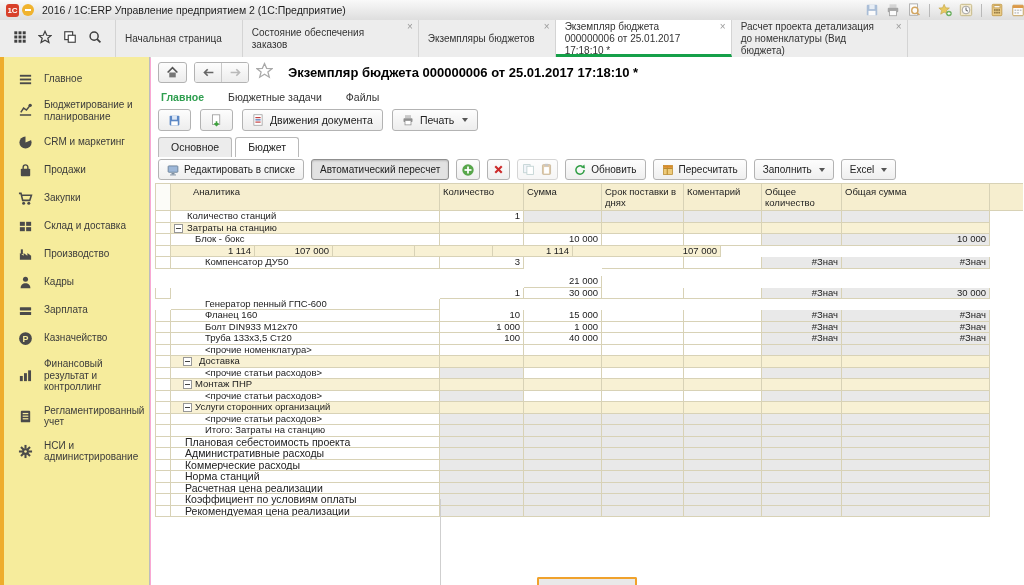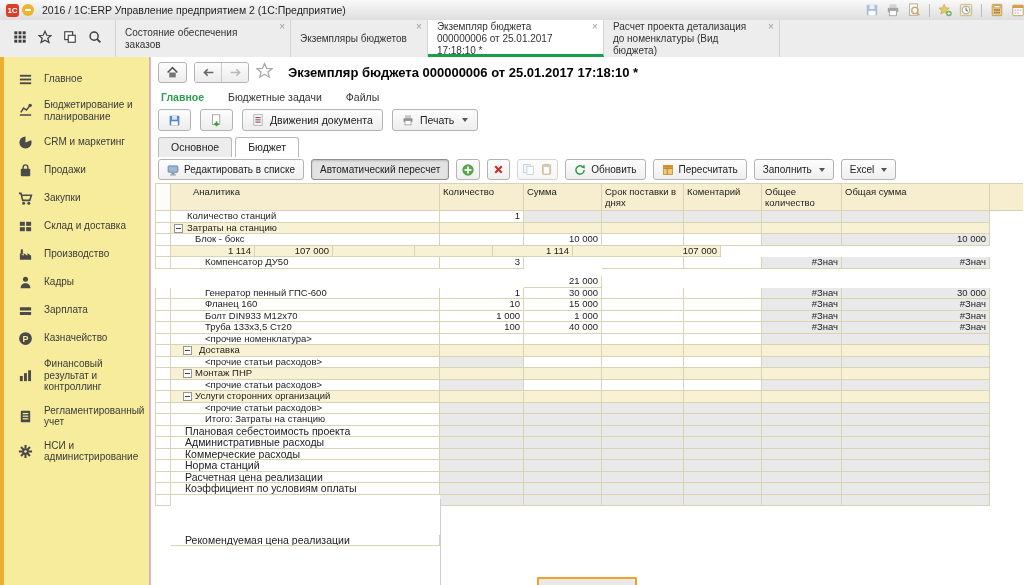--- a/index.html
+++ b/index.html
@@ -192,20 +192,23 @@
             <rect x="2" y="2" width="9" height="9" fill="#fff" stroke="#3f3f3f" stroke-width="1.3"></rect>
             <rect x="6" y="6" width="8" height="8" fill="#fff" stroke="#3f3f3f" stroke-width="1.3"></rect>
           </svg></span>
         <span><svg width="14" height="14" viewBox="0 0 16 16">
             <circle cx="7" cy="7" r="4.6" fill="none" stroke="#3f3f3f" stroke-width="1.7"></circle>
             <line x1="10.4" y1="10.4" x2="14.2" y2="14.2" stroke="#3f3f3f" stroke-width="2"></line>
           </svg></span>
       </span>
     <span id="wtabs" style="display:flex;align-items:stretch;">
         <span class="wtab">
+          <span>Начальная страница</span>
+        </span>
+        <span class="wtab">
           <span>Состояние обеспечения заказов</span>
           <span class="x">×</span>
         </span>
         <span class="wtab">
           <span>Экземпляры бюджетов</span>
           <span class="x">×</span>
         </span>
         <span class="wtab active">
           <span>Экземпляр бюджета 000000006 от 25.01.2017 17:18:10 *</span>
           <span class="x">×</span>
@@ -541,21 +544,21 @@
           <div class="gcell acell w" style="width: 269px; padding-left: 34px;"><span>Компенсатор ДУ50</span></div>
           <div class="gcell w num" style="width: 84px;">3</div>
           <div class="gcell w num" style="width: 78px; margin-top: 19px;">21 000</div>
           <div class="gcell w" style="width: 82px;"></div>
           <div class="gcell w" style="width: 78px;"></div>
           <div class="gcell g num" style="width: 80px;">#Знач</div>
           <div class="gcell g num" style="width: 148px;">#Знач</div>
         </div>
         <div class="grow">
           <div class="gcell w" style="width: 16px;"></div>
-          <div class="gcell acell w" style="width: 269px; padding-left: 34px;"><span>Генератор пенный ГПС-600</span></div>
+          <div class="gcell acell w" style="width: 269px; padding-left: 34px; margin-top: 11px;"><span>Генератор пенный ГПС-600</span></div>
           <div class="gcell w num" style="width: 84px;">1</div>
           <div class="gcell w num" style="width: 78px;">30 000</div>
           <div class="gcell w" style="width: 82px;"></div>
           <div class="gcell w" style="width: 78px;"></div>
           <div class="gcell g num" style="width: 80px;">#Знач</div>
           <div class="gcell g num" style="width: 148px;">30 000</div>
         </div>
         <div class="grow">
           <div class="gcell w" style="width: 16px;"></div>
           <div class="gcell acell w" style="width: 269px; padding-left: 34px;"><span>Фланец 160</span></div>
@@ -721,21 +724,21 @@
           <div class="gcell acell w" style="width: 269px; padding-left: 14px;"><span>Коэффициент по условиям оплаты</span></div>
           <div class="gcell g num" style="width: 84px;"></div>
           <div class="gcell g num" style="width: 78px;"></div>
           <div class="gcell g" style="width: 82px;"></div>
           <div class="gcell g" style="width: 78px;"></div>
           <div class="gcell g num" style="width: 80px;"></div>
           <div class="gcell g num" style="width: 148px;"></div>
         </div>
         <div class="grow big">
           <div class="gcell w" style="width: 16px;"></div>
-          <div class="gcell acell w" style="width: 269px; padding-left: 14px; margin-top: 40px;"><span>Рекомендуемая цена реализации</span></div>
+          <div class="gcell acell w" style="width: 269px; padding-left: 14px;"><span>Рекомендуемая цена реализации</span></div>
           <div class="gcell g num" style="width: 84px;"></div>
           <div class="gcell g num" style="width: 78px;"></div>
           <div class="gcell g" style="width: 82px;"></div>
           <div class="gcell g" style="width: 78px;"></div>
           <div class="gcell g num" style="width: 80px;"></div>
           <div class="gcell g num" style="width: 148px;"></div>
         </div>
       </div>
 
     <div id="colline"></div>

